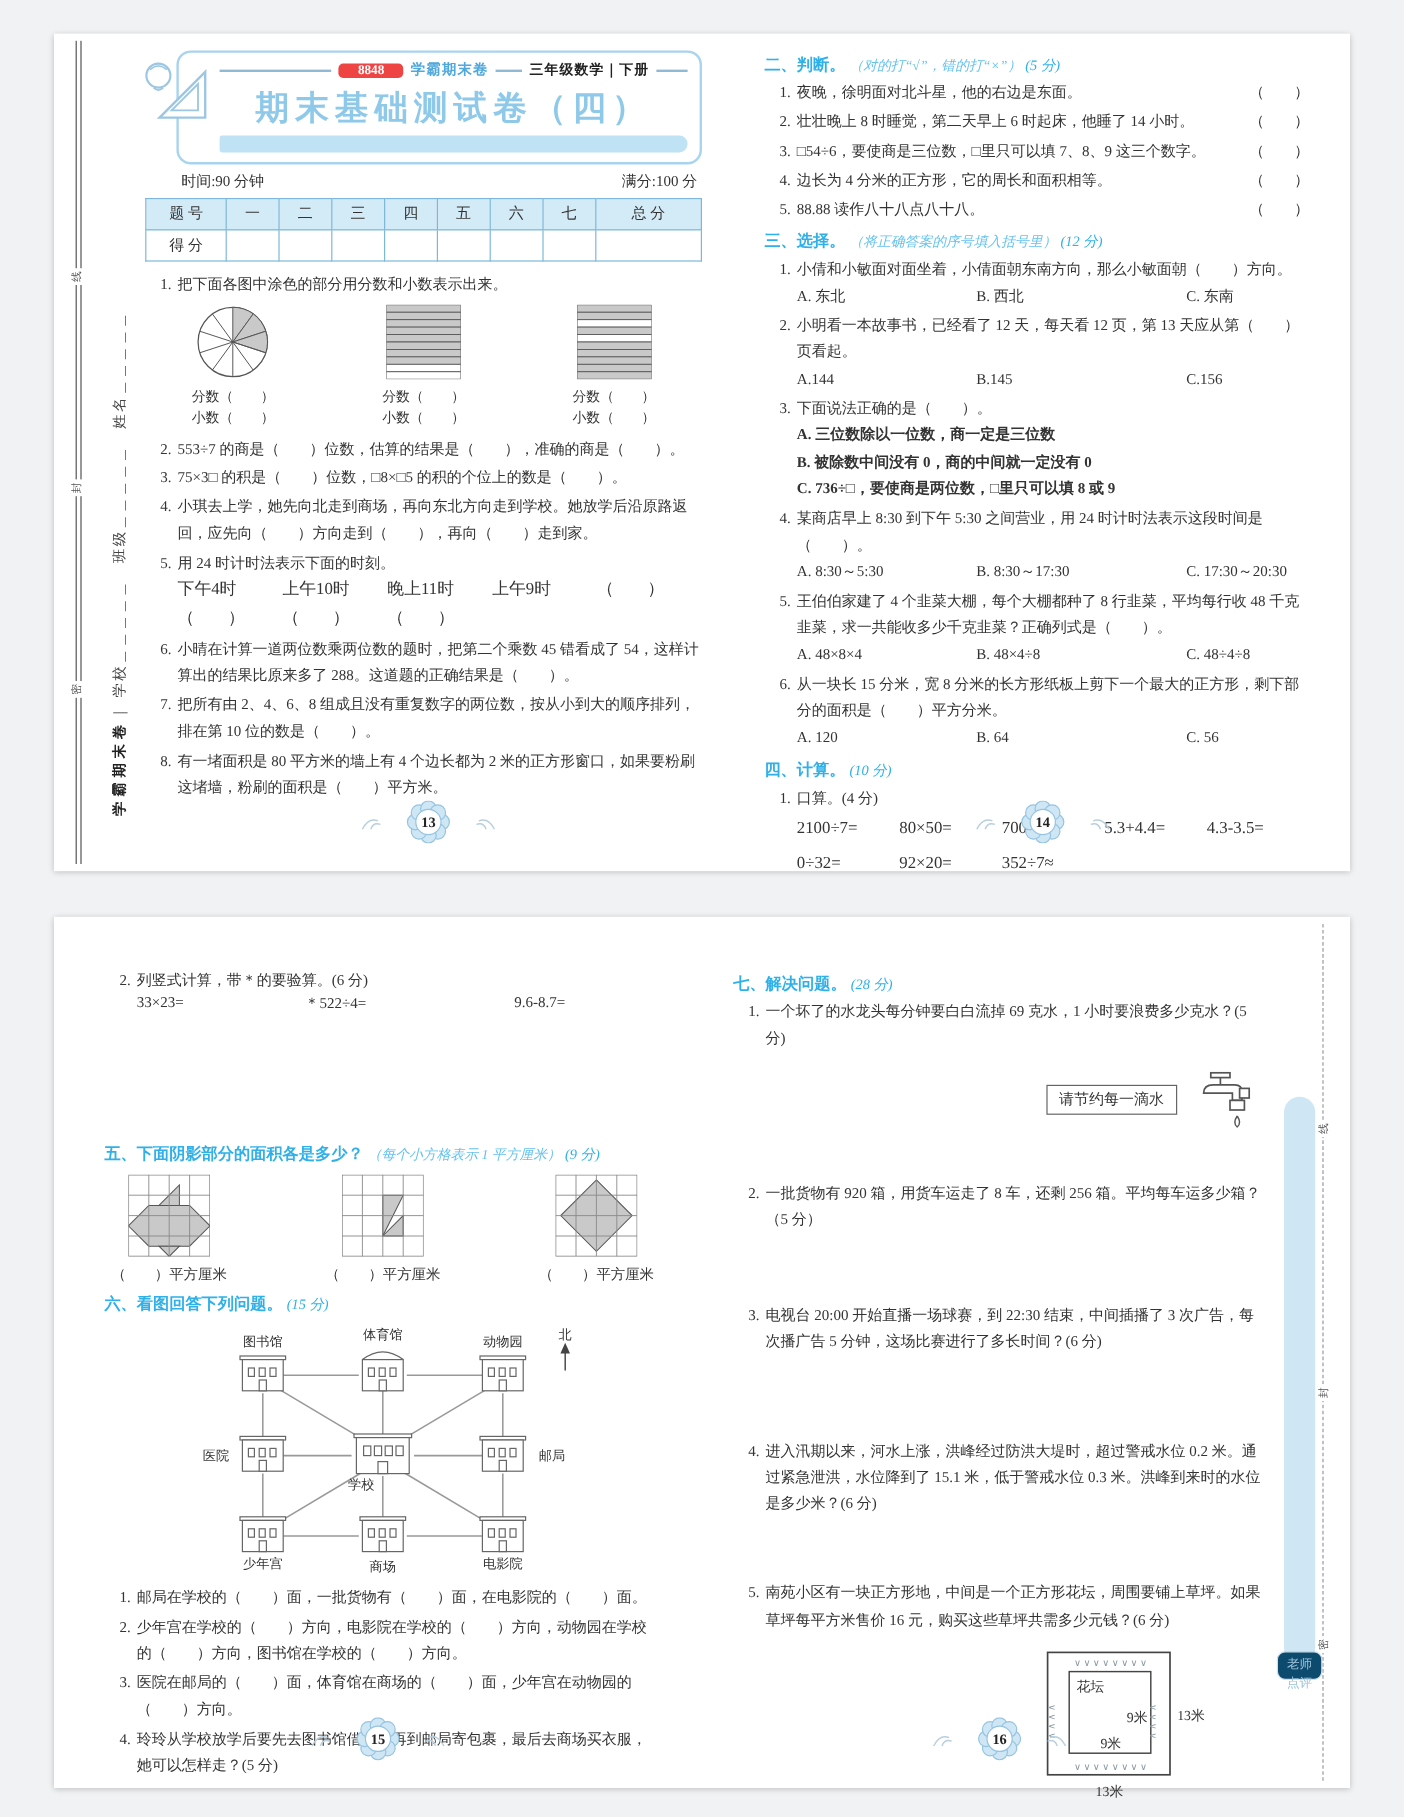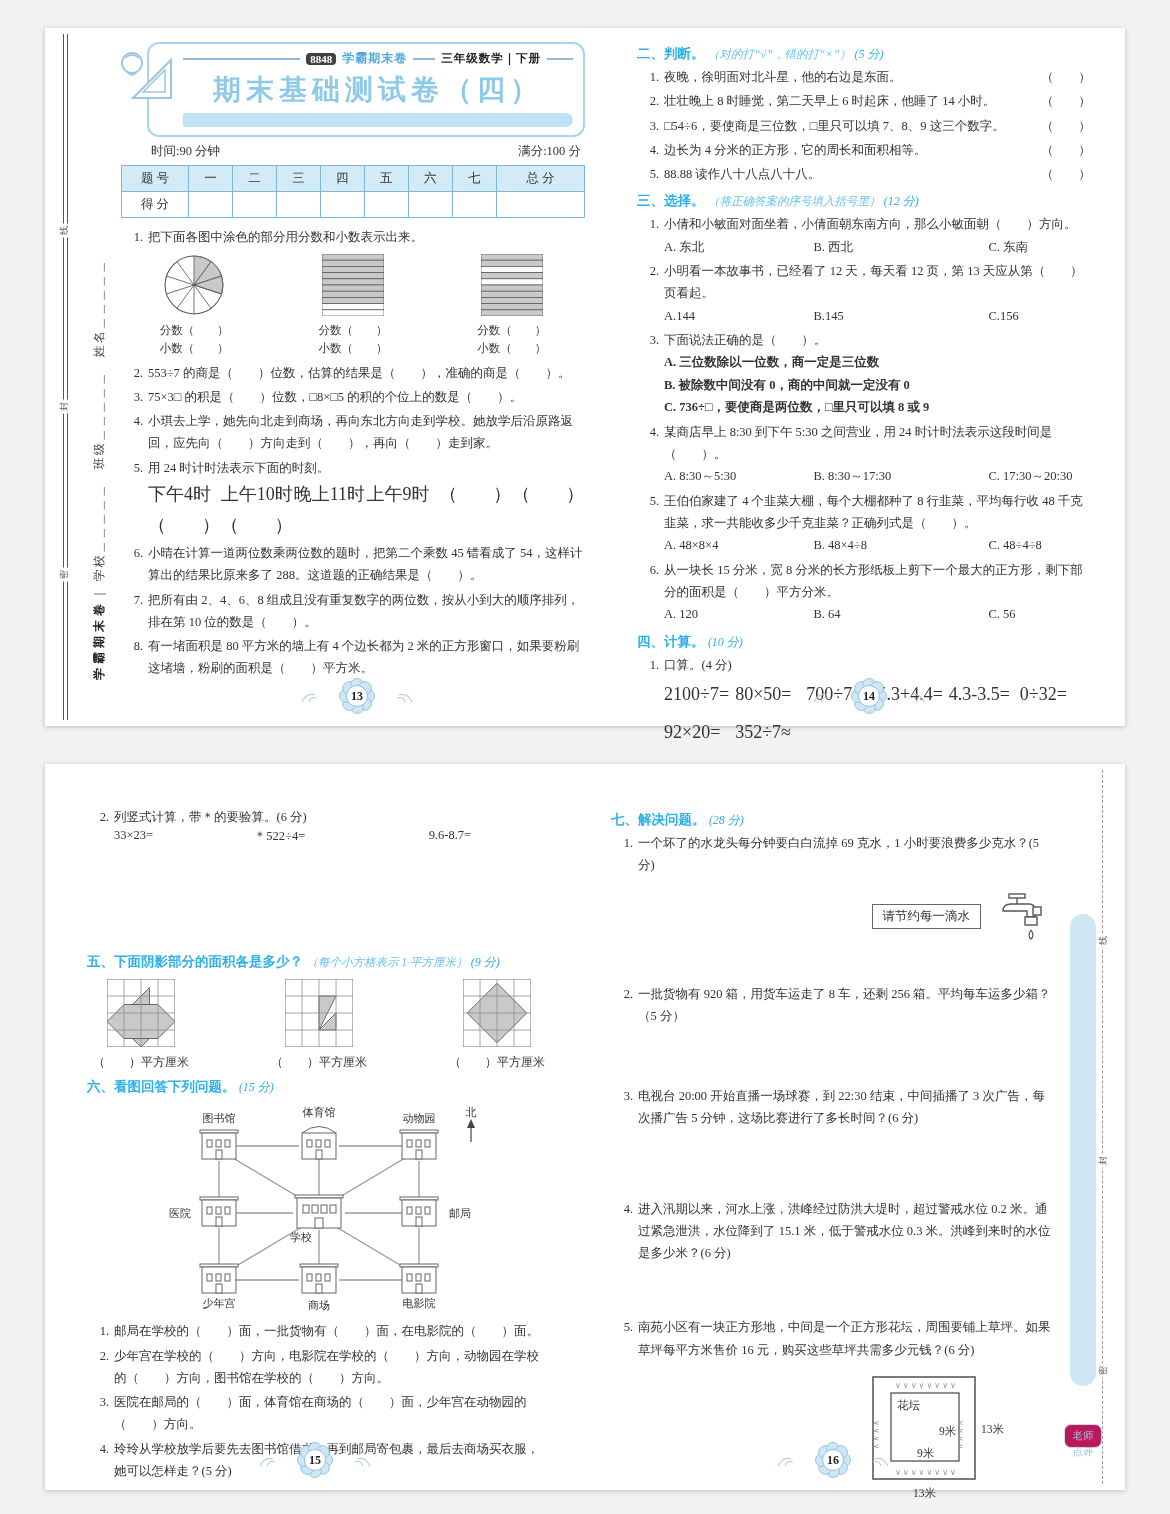--- a/index.html
+++ b/index.html
@@ -17,41 +17,41 @@
     transform:rotate(-90deg);transform-origin:0 0;font-size:12px;color:#444;letter-spacing:2px;}
   .seal-text b{letter-spacing:4px;color:#222;}
   .seal-mark{position:absolute;left:12px;width:14px;font-size:9px;color:#555;background:#fff;
     text-align:center;transform:rotate(-90deg);}
   
   .seal-rule-r{position:absolute;right:22px;top:6px;bottom:6px;border-left:1px dashed #999;}
   .seal-mark-r{position:absolute;right:15px;width:14px;font-size:9px;color:#555;background:#fff;
     text-align:center;transform:rotate(-90deg);}
   .blue-bar{position:absolute;right:29px;top:150px;width:26px;height:472px;
     background:#cfe6f5;border-radius:13px;}
-  .teacher-badge{position:absolute;right:23px;top:660px;width:38px;height:24px;
-    background:#be185d;border:1px solid #cbdfee;border-radius:7px;color:#9cc2da;
+  .teacher-badge{position:absolute;right:23px;top:612px;width:38px;height:24px;
+    background:#0c4a6e;border:1px solid #cbdfee;border-radius:7px;color:#9cc2da;
     font-size:10.5px;line-height:1.5;text-align:center;padding-top:3px;box-sizing:border-box;}
 
   
   .cols{position:absolute;top:0;bottom:0;display:flex;}
   #sheet1 .cols{left:56px;right:0;}
   #sheet2 .cols{left:0;right:0;}
   .col{width:50%;position:relative;box-sizing:border-box;}
   #p13{padding:12px 28px 0 20px;}
   #p14{padding:10px 34px 0 24px;}
   #p15{padding:40px 34px 0 42px;}
   #p16{padding:40px 74px 0 26px;}
 
   
   .banner{position:relative;border:2px solid #a9d4ee;border-radius:12px;
     margin:2px 0 4px 26px;padding:6px 10px 6px 34px;}
   .banner-logo{position:absolute;left:-32px;top:2px;}
   .banner-top{display:flex;align-items:center;gap:6px;font-size:12px;font-weight:bold;white-space:nowrap;}
   .hline{height:2px;background:#8fb9d4;flex:1;}
-  .brand-chip{background:#404040;color:#fff;border-radius:4px;padding:0 4px;font-size:11px;text-align:right;}
+  .brand-chip{background:#ef4444;color:#fff;border-radius:4px;padding:0 16px;font-size:11px;text-align:right;}
   .brand-name{color:#4fa8dc;letter-spacing:1px;}
   .edition{color:#222;font-size:11.5px;letter-spacing:1px;}
   .banner-title{text-align:center;font-size:28px;font-weight:bold;color:#8ec9ea;
     letter-spacing:5px;margin:4px 0 4px;}
   .banner-swoosh{height:14px;background:#bfe2f4;border-radius:4px 14px 14px 4px;margin:0 0 2px;}
 
   .meta{display:flex;justify-content:space-between;margin:6px 4px 5px 30px;font-size:12.5px;}
 
   table.score{border-collapse:collapse;width:100%;margin:2px 0 8px;}
   table.score td{border:1px solid #7db8da;height:23px;text-align:center;font-size:12.5px;}
@@ -68,34 +68,34 @@
   .q .blank{flex:none;margin-left:8px;}
   .opts{display:grid;grid-template-columns:35% 41% 24%;font-size:12.5px;line-height:1.8;
     padding-left:27px;}
   .opts-stack{font-size:12.5px;line-height:1.8;padding-left:27px;font-weight:bold;}
 
   .figrow{display:flex;justify-content:space-around;margin:6px 0 4px;gap:12px;}
   .fig{text-align:center;font-size:11.5px;line-height:1.55;}
   .grids{display:flex;justify-content:space-between;margin:8px 6px 2px;}
   .grids .fig{font-size:12px;}
 
-  .oral{display:grid;grid-template-columns:repeat(6,1fr);font-size:18px;line-height:2.1;
+  .oral{display:grid;grid-template-columns:repeat(5,1fr);font-size:14px;line-height:2.1;
     padding-left:27px;}
   .written{display:grid;grid-template-columns:32% 40% 28%;font-size:12.5px;padding-left:27px;
     margin-bottom:108px;}
 
   .mapwrap{display:flex;justify-content:center;margin:4px 0 6px;}
 
   .sign-row{display:flex;justify-content:flex-end;align-items:center;gap:8px;
     margin:14px 6px 40px 0;}
   .sign-box{border:1px solid #666;padding:3px 10px;font-size:12.5px;}
   .garden-row{display:flex;justify-content:flex-end;margin:10px 26px 0 0;} .gap56{height:56px;} .gap66{height:66px;} .gap50{height:50px;}
 
   
-  .badge{position:absolute;bottom:12px;left:50%;transform:translateX(-50%);
+  .badge{position:absolute;bottom:23px;left:50%;transform:translateX(-50%);
     display:flex;align-items:center;gap:18px;justify-content:flex-end;}
   .badge svg{display:block;}
 </style>
 </head>
 <body>
 
 <div class="sheet" id="sheet1">
 
   <div class="seal-strip">
     <div class="seal-rule"></div>

